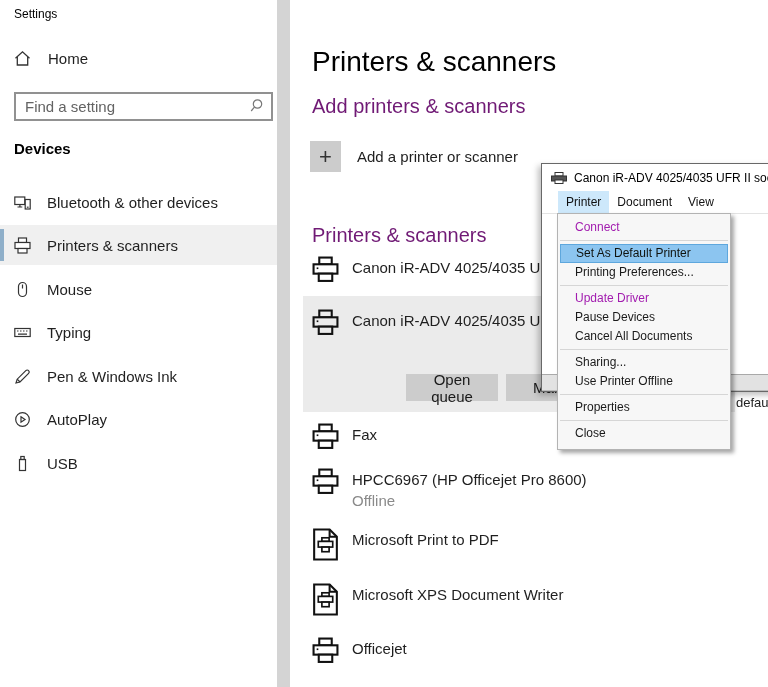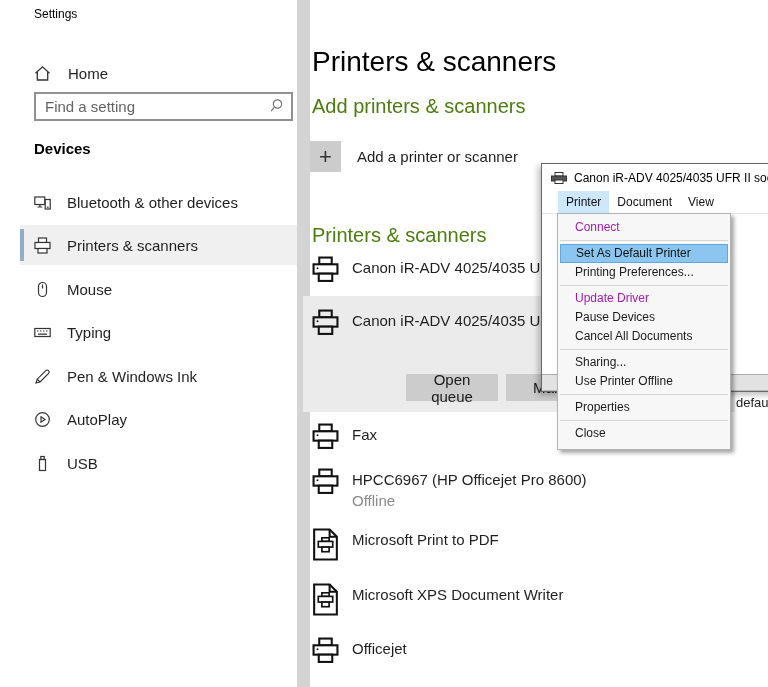--- a/index.html
+++ b/index.html
@@ -2,40 +2,40 @@
 <html style="--menu-hl: #8cc5f0; --menubar-hl: #cde8fb; --nav-accent: #8fafc9;"><head>
 <meta charset="utf-8">
 <style>
   html,body{margin:0;padding:0;background:#fff;}
   #screen{
     position:relative;width:768px;height:687px;overflow:hidden;background:#ffffff;
     font-family:"Liberation Sans",sans-serif;color:#1a1a1a;
     -webkit-font-smoothing:antialiased;
   }
   
-  #sidebar{position:absolute;left:0;top:0;width:290px;height:562px;background:#ffffff;margin-left:20px;}
+  #sidebar{position:absolute;left:0;top:0;width:290px;height:562px;background:#ffffff;}
   .app-title{position:absolute;left:14px;top:7px;font-size:12px;color:#000;}
-  .home-row{position:absolute;left:0;top:50px;width:277px;height:32px;display:flex;align-items:flex-end;cursor:default;}
+  .home-row{position:absolute;left:0;top:50px;width:277px;height:32px;display:flex;align-items:flex-start;cursor:default;}
   .home-row .nav-ic{margin-left:14px;}
   .home-row .nav-label{margin-left:17px;font-size:15px;color:#1f1f1f;}
   .search-box{position:absolute;left:14px;top:92px;width:259px;height:29px;border:2px solid #919191;background:#fff;box-sizing:border-box;display:flex;align-items:center;}
   .search-box input{flex:1;border:0;outline:none;font-family:"Liberation Sans",sans-serif;font-size:15px;color:#333;padding:0 0 0 9px;background:transparent;}
   .search-box input::placeholder{color:#636363;opacity:1;}
   .search-ic{width:24px;height:20px;flex:0 0 24px;}
   .section-title{position:absolute;left:14px;top:140px;font-size:15px;font-weight:700;color:#000;}
   .nav-item{position:absolute;left:0;width:277px;height:40px;display:flex;align-items:center;cursor:default;}
   .nav-item .nav-ic{margin-left:14px;width:17px;height:17px;flex:0 0 17px;}
   .nav-item .nav-label{margin-left:16px;font-size:15px;color:#1f1f1f;white-space:nowrap;}
   .nav-item.selected{background:#f0f0f0;}
   .nav-item.selected::before{content:"";position:absolute;left:0;top:4px;bottom:4px;width:4px;background:var(--nav-accent,#8fafc9);}
   .scroll-strip{position:absolute;left:277px;top:0;width:13px;height:687px;background:#d4d4d4;}
   
   #main{position:absolute;left:290px;top:0;width:478px;height:687px;}
   .h1{position:absolute;left:22px;top:46px;font-size:28px;font-weight:300;color:#000;white-space:nowrap;}
-  .h2{position:absolute;font-size:20px;font-weight:400;color:#4d7c0f;white-space:nowrap;}
+  .h2{position:absolute;font-size:20px;font-weight:400;color:#701a75;white-space:nowrap;}
   .h2.add{left:22px;top:95px;}
   .h2.list{left:22px;top:224px;}
   .add-row{position:absolute;left:20px;top:141px;height:31px;display:flex;align-items:center;cursor:default;}
   .add-btn{width:31px;height:31px;background:#cccccc;display:flex;align-items:center;justify-content:center;font-size:22px;font-weight:300;color:#333;line-height:1;}
   .add-label{margin-left:16px;font-size:15px;color:#1f1f1f;}
   .tile{position:absolute;left:13px;top:296px;width:432px;height:116px;background:#ebebeb;}
   .p-row{position:absolute;left:22px;display:flex;align-items:flex-start;cursor:default;}
   .p-ic{width:27px;flex:0 0 27px;}
   .p-name{margin-left:13px;font-size:15px;color:#1f1f1f;white-space:nowrap;padding-top:3px;}
   .p-sub{position:absolute;font-size:15px;color:#8a8a8a;white-space:nowrap;}

